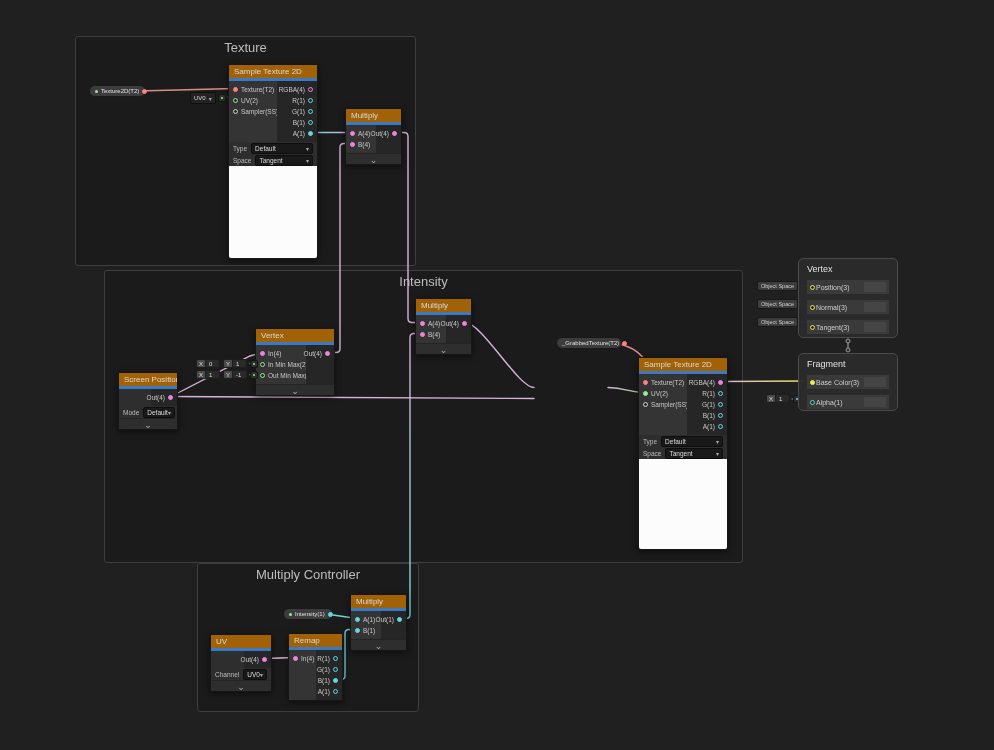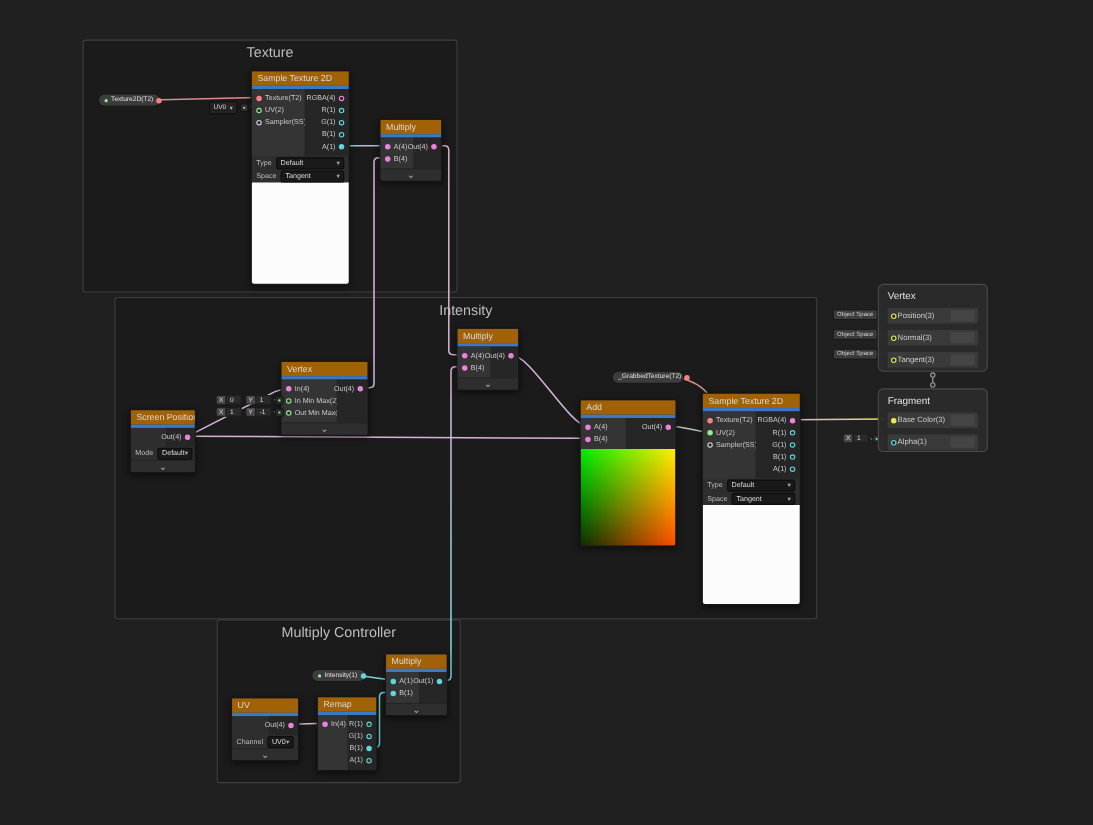--- a/index.html
+++ b/index.html
@@ -257,43 +257,20 @@
         </div>
         <div class="col out" style="width: 25px;">
           <div class="prow out">
             <span class="plabel">Out(4)</span>
             <span class="dot" style="border-color: rgb(238, 130, 224); background: rgb(238, 130, 224);"></span>
           </div>
         </div>
       </div>
       <div class="chev"></div>
     </div>
-    <div class="node" style="left: 527px; top: 363px; width: 88px;">
-      <div class="node-title">Add</div>
-      <div class="node-bar"></div>
-      <div class="ports">
-        <div class="col in" style="width: 41px;">
-          <div class="prow in">
-            <span class="dot" style="border-color: rgb(238, 130, 224); background: rgb(238, 130, 224);"></span>
-            <span class="plabel">A(4)</span>
-          </div>
-          <div class="prow in">
-            <span class="dot" style="border-color: rgb(238, 130, 224); background: rgb(238, 130, 224);"></span>
-            <span class="plabel">B(4)</span>
-          </div>
-        </div>
-        <div class="col out" style="width: 45px;">
-          <div class="prow out">
-            <span class="plabel">Out(4)</span>
-            <span class="dot" style="border-color: rgb(238, 130, 224); background: rgb(238, 130, 224);"></span>
-          </div>
-        </div>
-      </div>
-      <div class="preview uv" style="height: 88px;"></div>
-    </div>
     <div class="node" style="left: 638px; top: 357px; width: 90px;">
       <div class="node-title">Sample Texture 2D</div>
       <div class="node-bar"></div>
       <div class="ports">
         <div class="col in" style="width: 48px;">
           <div class="prow in">
             <span class="dot" style="border-color: rgb(255, 128, 128); background: rgb(255, 128, 128);"></span>
             <span class="plabel">Texture(T2)</span>
           </div>
           <div class="prow in">

